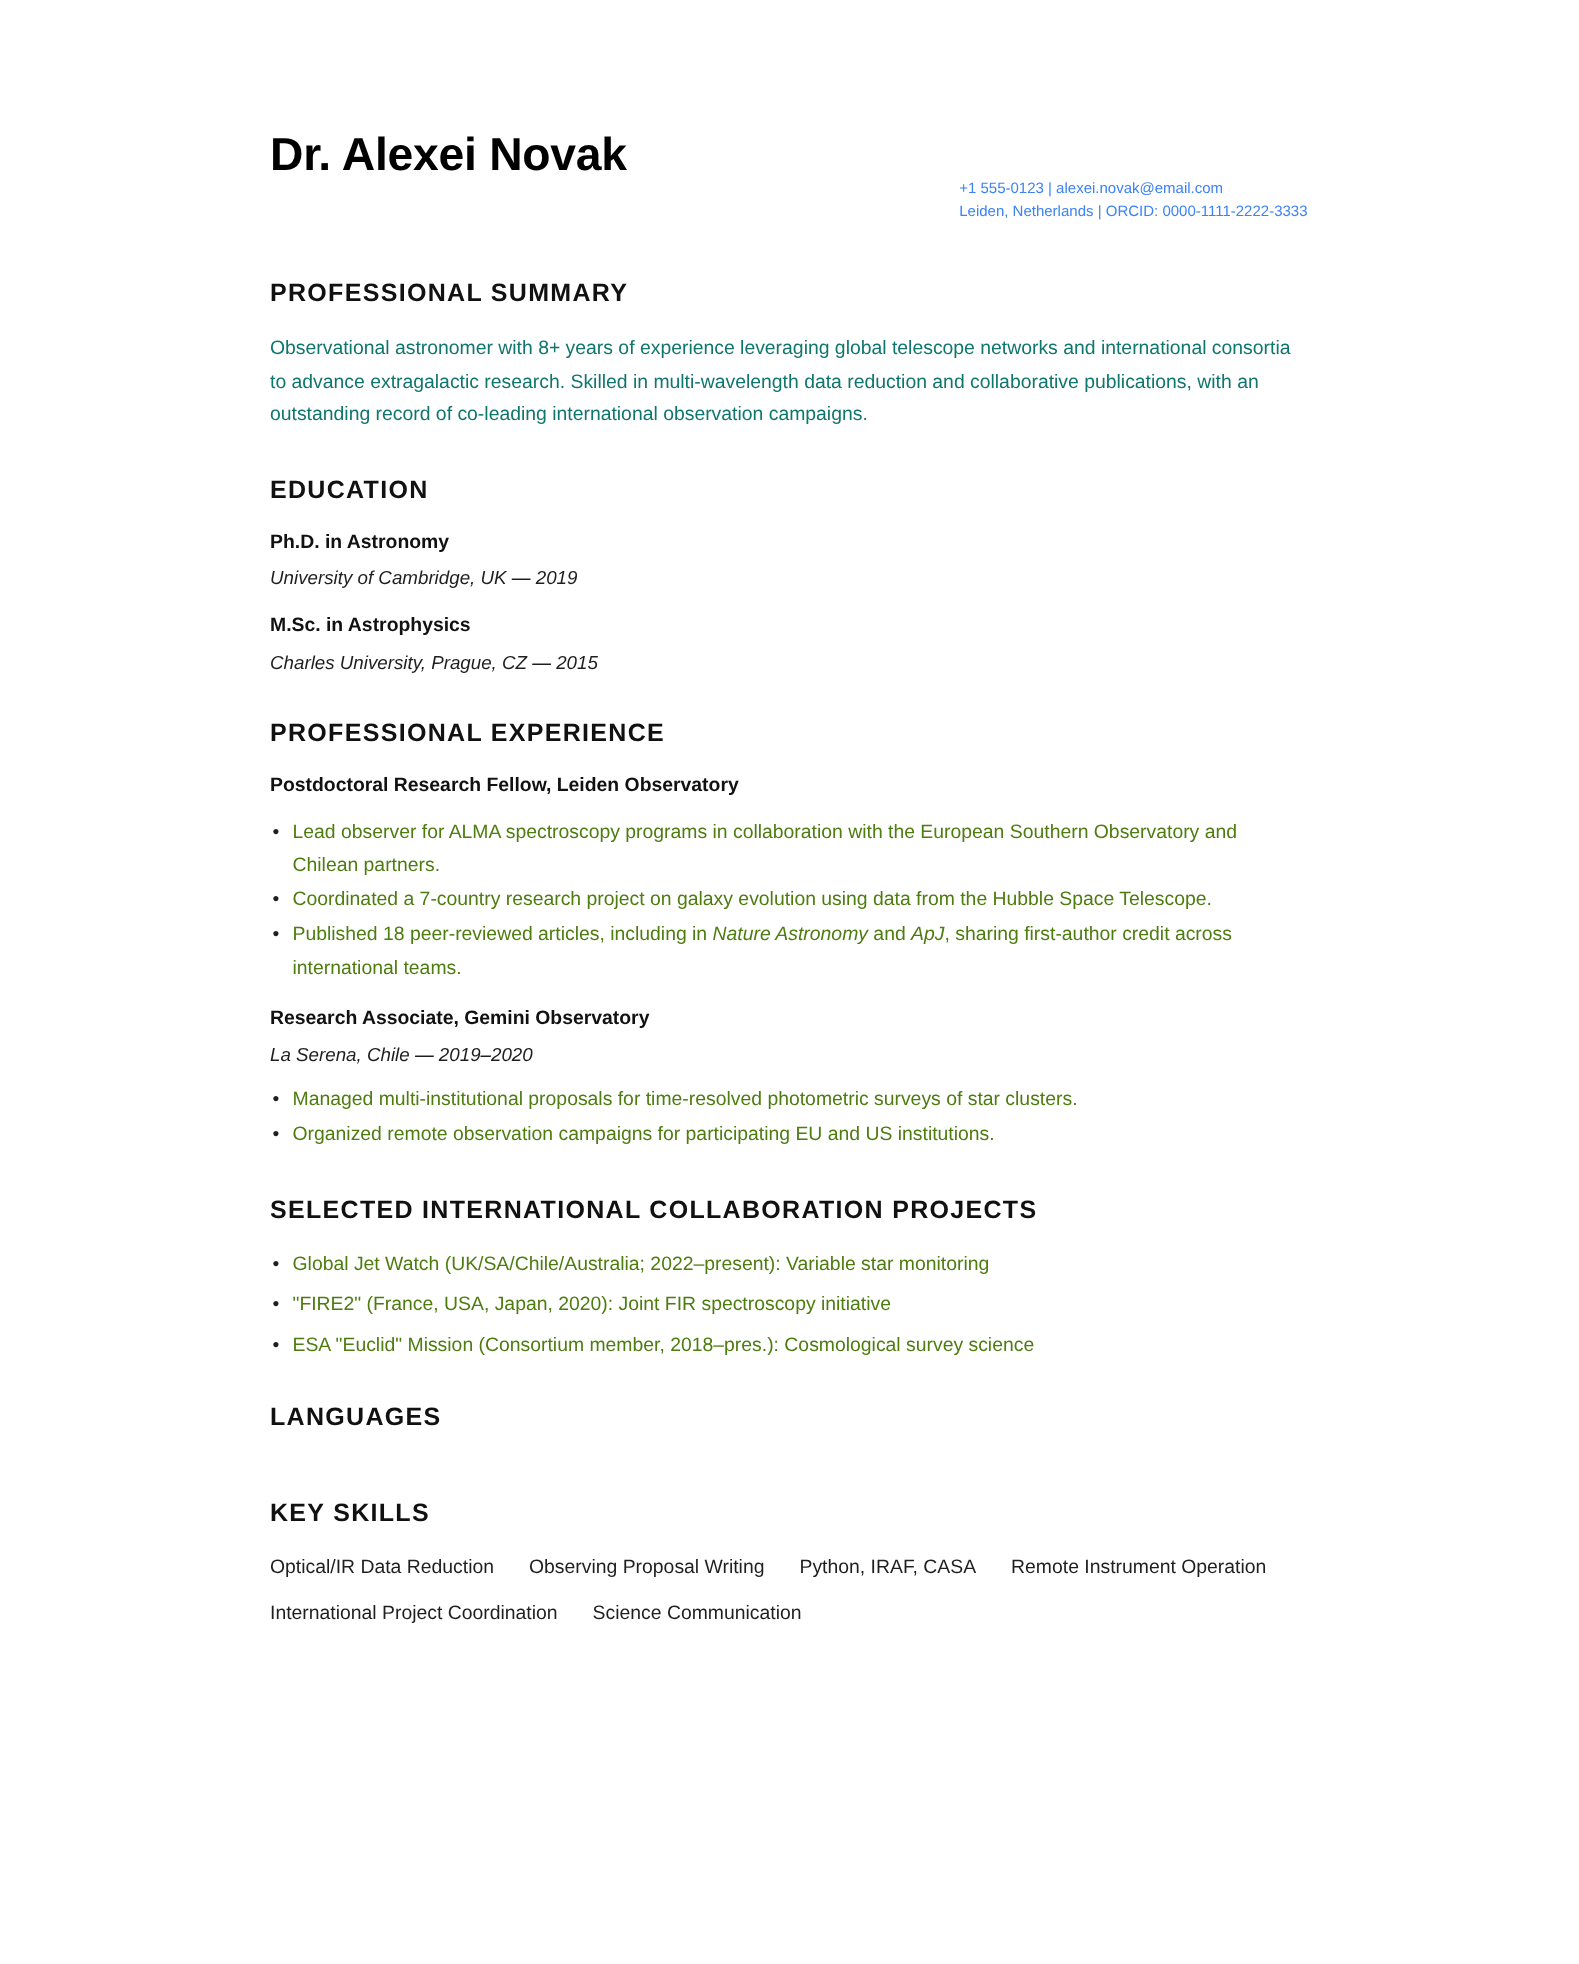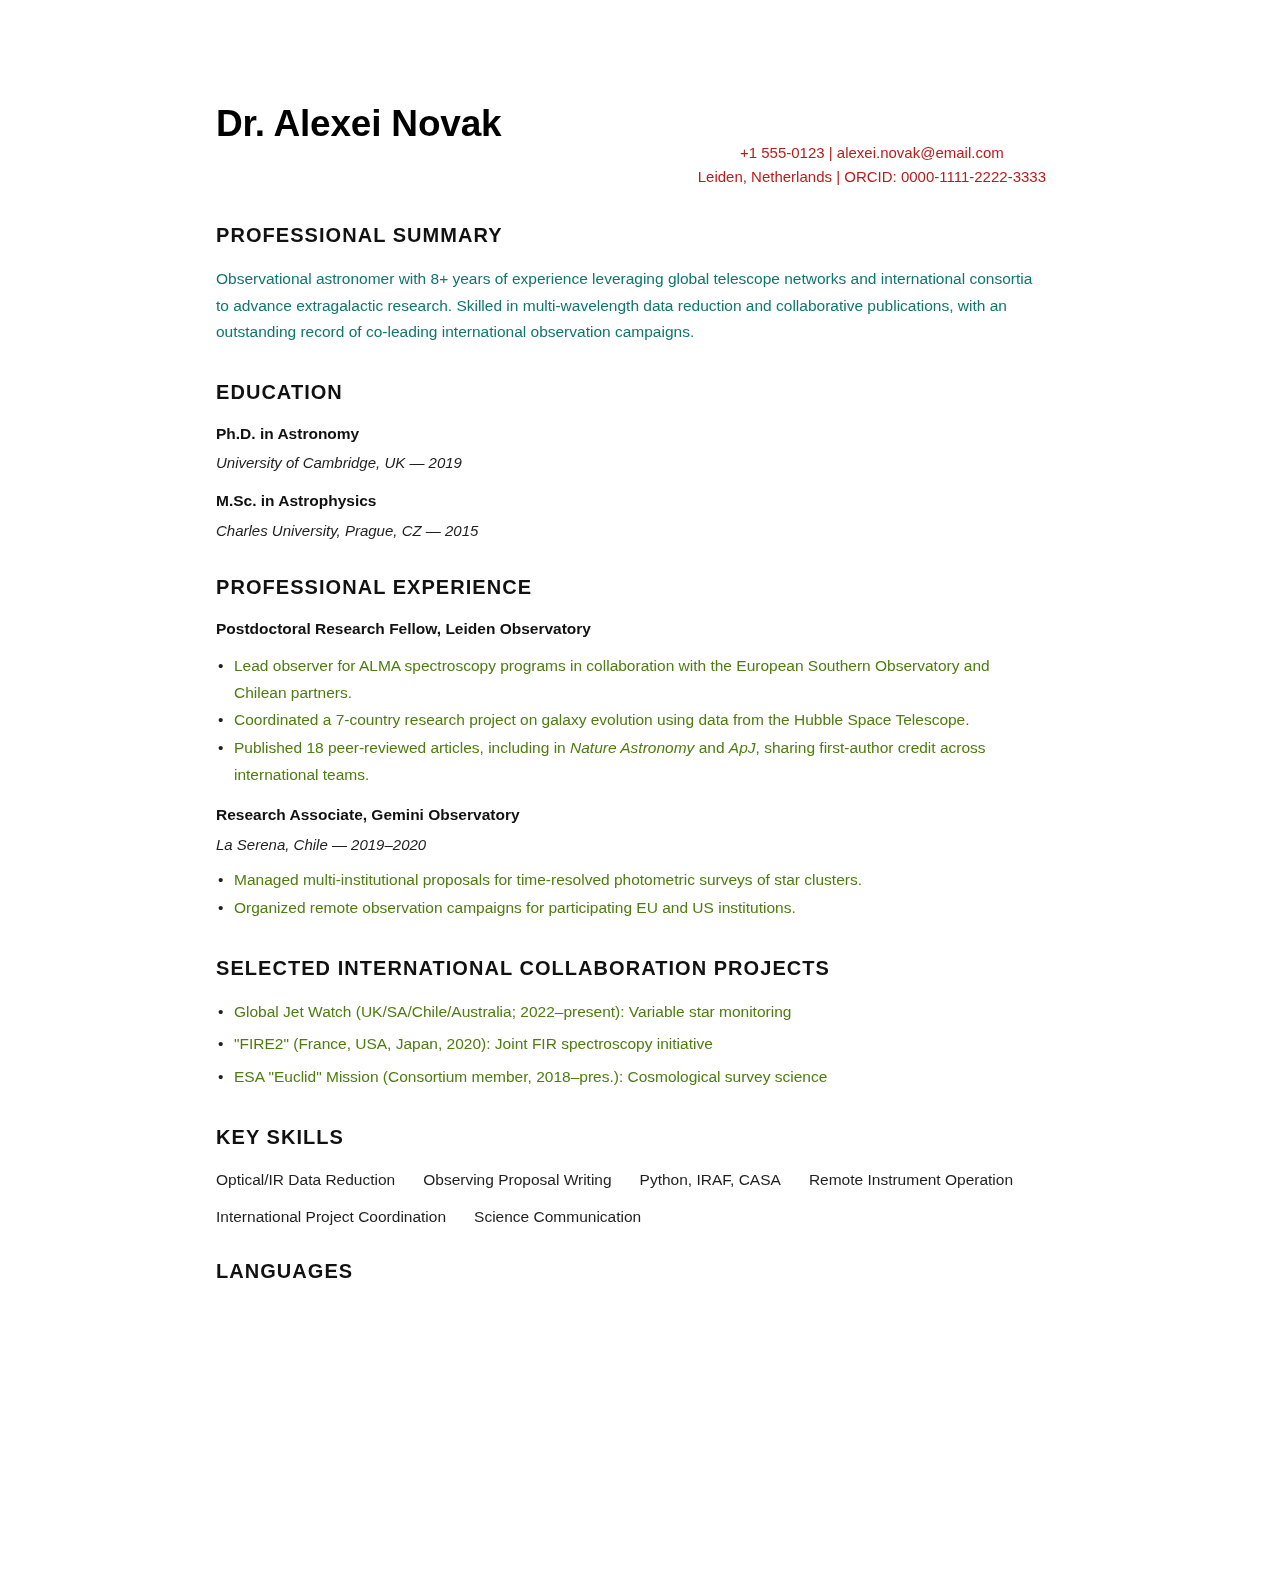--- a/index.html
+++ b/index.html
@@ -55,24 +55,24 @@
     font-size: 15.5px;
     font-weight: normal;
     color: #1f1f1f;
     line-height: 1.3;
   }
 
   .contact {
     position: absolute;
     right: 0;
     top: 38px;
-    text-align: center;
-    font-size: 15px;
+    text-align: left;
+    font-size: 12px;
     line-height: 1.62;
-    color: #b91c1c;
+    color: #3b82f6;
     white-space: nowrap;
   }
 
   .contact-line { display: block; }
 
   
   .section { margin-top: 34px; }
   .section.tight { margin-top: 31px; }
 
   .section-heading {
@@ -226,35 +226,35 @@
 
     <div class="section">
       <div class="section-heading">SELECTED INTERNATIONAL COLLABORATION PROJECTS</div>
       <div class="section-body">
         <ul class="bullets spaced">
             <li class="bullet">Global Jet Watch (UK/SA/Chile/Australia; 2022–present): Variable star monitoring</li>
             <li class="bullet">"FIRE2" (France, USA, Japan, 2020): Joint FIR spectroscopy initiative</li>
             <li class="bullet">ESA "Euclid" Mission (Consortium member, 2018–pres.): Cosmological survey science</li>
           </ul>
       </div>
+    </div>
+
+    <div class="section tight">
+      <div class="section-heading">LANGUAGES</div>
+      <div class="languages"></div>
     </div>
 
     <div class="section">
       <div class="section-heading">KEY SKILLS</div>
       <div class="section-body">
         <div class="skills">
             <span class="skill">Optical/IR Data Reduction</span>
             <span class="skill">Observing Proposal Writing</span>
             <span class="skill">Python, IRAF, CASA</span>
             <span class="skill">Remote Instrument Operation</span>
             <span class="skill">International Project Coordination</span>
             <span class="skill">Science Communication</span>
           </div>
       </div>
     </div>
 
-    <div class="section tight">
-      <div class="section-heading">LANGUAGES</div>
-      <div class="languages"></div>
-    </div>
-
   </div>
 </div>
 
 </body></html>

